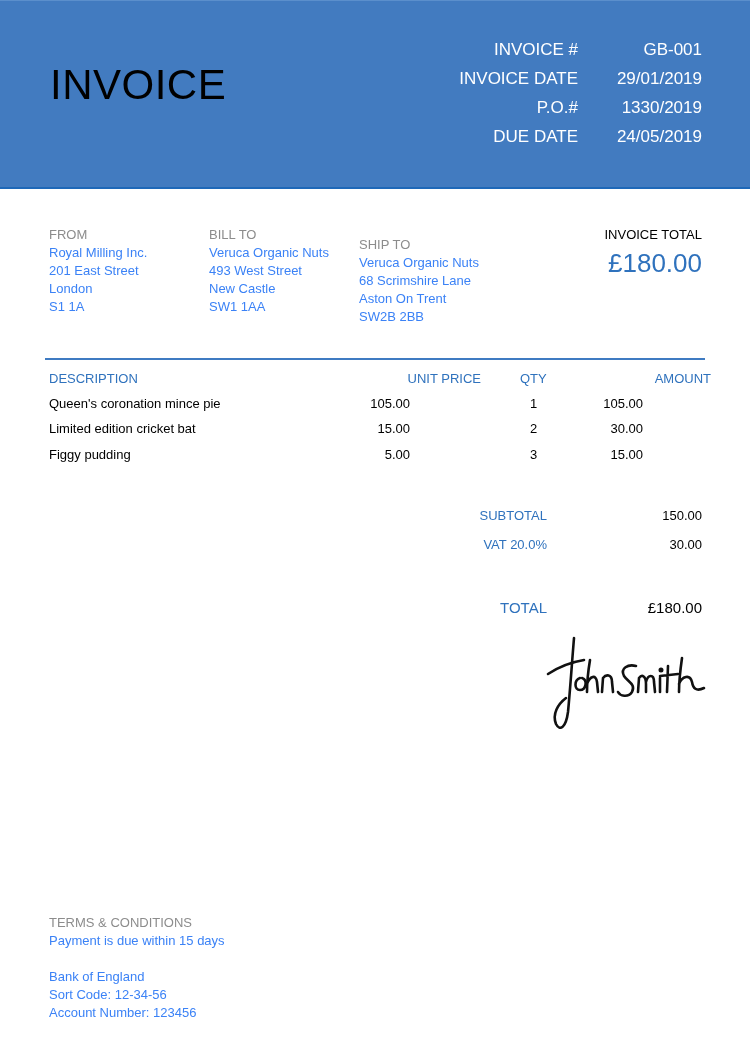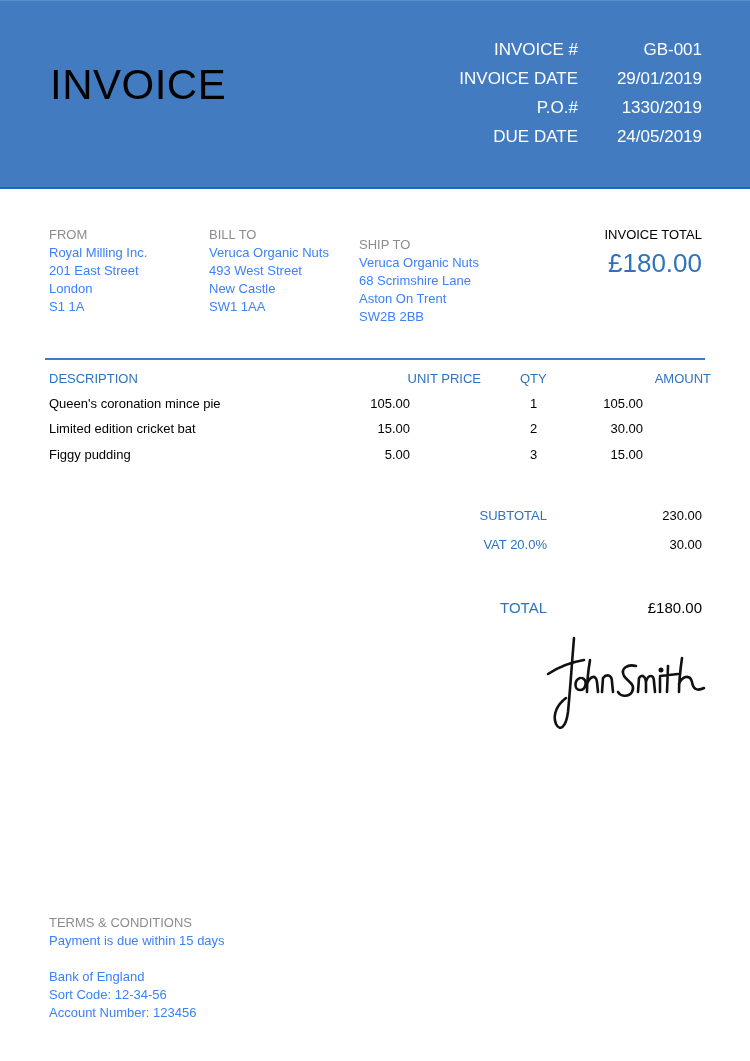--- a/index.html
+++ b/index.html
@@ -121,21 +121,21 @@
 </div>
 <div class="row" style="top:446px;">
   <span class="cell c-desc">Figgy pudding</span>
   <span class="cell c-price">5.00</span>
   <span class="cell c-qty">3</span>
   <span class="cell c-amount">15.00</span>
 </div>
 
 <div class="sum-row" style="top:507px;">
   <span class="sum-label">SUBTOTAL</span>
-  <span class="sum-value">230.00</span>
+  <span class="sum-value">150.00</span>
 </div>
 <div class="sum-row" style="top:536px;">
   <span class="sum-label">VAT 20.0%</span>
   <span class="sum-value">30.00</span>
 </div>
 <div class="sum-row total-row" style="top:598px;">
   <span class="sum-label">TOTAL</span>
   <span class="sum-value">£180.00</span>
 </div>
 

